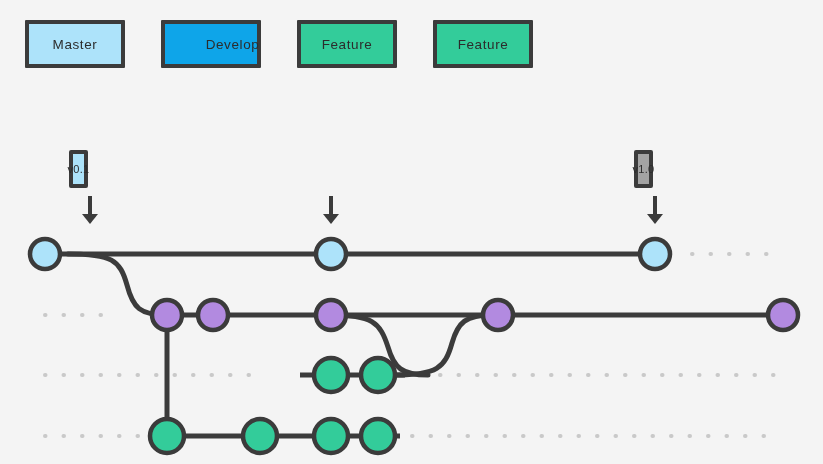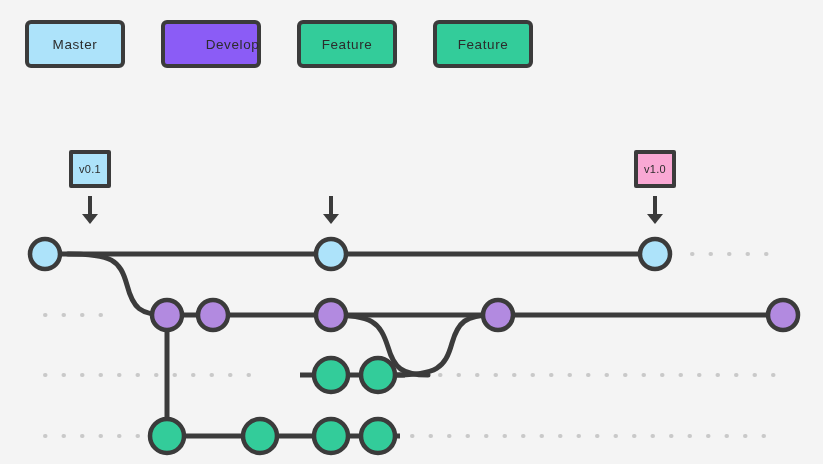--- a/index.html
+++ b/index.html
@@ -25,34 +25,34 @@
   .legend {
     position: absolute;
     top: 0; left: 0;
     width: 823px;
     height: 90px;
   }
   .legend-item {
     position: absolute;
     box-sizing: border-box;
     border: 4px solid #3b3b3b;
-    border-radius: 6px;
+    border-radius: 1px;
     display: flex;
     align-items: center;
     justify-content: center;
     font-size: 13.5px;
     letter-spacing: 0.6px;
     color: #2c2c2c;
     user-select: none;
   }
   
   .tag {
     position: absolute;
     box-sizing: border-box;
-    width: 42px;
+    width: 19px;
     height: 38px;
     border: 4px solid #3b3b3b;
     border-radius: 2px;
     background: #ade3fa;
     display: flex;
     align-items: center;
     justify-content: center;
     font-size: 11px;
     color: #2c2c2c;
     letter-spacing: 0.3px;
@@ -101,35 +101,35 @@
 </style>
 </head>
 <body>
 
 <div id="stage" style="width: 823px; height: 464px; background: rgb(244, 244, 244);">
 
   <div class="legend">
     <div class="legend-item" style="left: 25px; top: 20px; width: 100px; height: 48px; background: rgb(173, 227, 250); border-color: rgb(59, 59, 59);">
       <span>Master</span>
     </div>
-    <div class="legend-item" style="left: 161px; top: 20px; width: 100px; height: 48px; background: #8b5cf6; border-color: rgb(59, 59, 59); padding-left: 43px;">
+    <div class="legend-item" style="left: 161px; top: 20px; width: 100px; height: 48px; background: #0ea5e9; border-color: rgb(59, 59, 59); padding-left: 43px;">
       <span>Develop</span>
     </div>
     <div class="legend-item" style="left: 297px; top: 20px; width: 100px; height: 48px; background: rgb(51, 204, 154); border-color: rgb(59, 59, 59);">
       <span>Feature</span>
     </div>
     <div class="legend-item" style="left: 433px; top: 20px; width: 100px; height: 48px; background: rgb(51, 204, 154); border-color: rgb(59, 59, 59);">
       <span>Feature</span>
     </div>
   </div>
 
   <div class="tag" style="left: 69px; top: 150px; background: rgb(173, 227, 250); border-color: rgb(59, 59, 59);">
     <span>v0.1</span>
   </div>
-  <div class="tag" style="left: 634px; top: 150px; background: #f9a8d4; border-color: rgb(59, 59, 59);">
+  <div class="tag" style="left: 634px; top: 150px; background: #a3a3a3; border-color: rgb(59, 59, 59);">
     <span>v1.0</span>
   </div>
 
   <svg id="graph" viewBox="0 0 823 464" xmlns="http://www.w3.org/2000/svg">
 
     <g>
       <line class="dotted" x1="45" x2="118" y1="315" y2="315" stroke="#c9c9c9"></line>
       <line class="dotted" x1="45" x2="265" y1="375" y2="375" stroke="#c9c9c9"></line>
       <line class="dotted" x1="45" x2="140" y1="436" y2="436" stroke="#c9c9c9"></line>
       <line class="dotted" x1="692" x2="776" y1="254" y2="254" stroke="#c9c9c9"></line>

